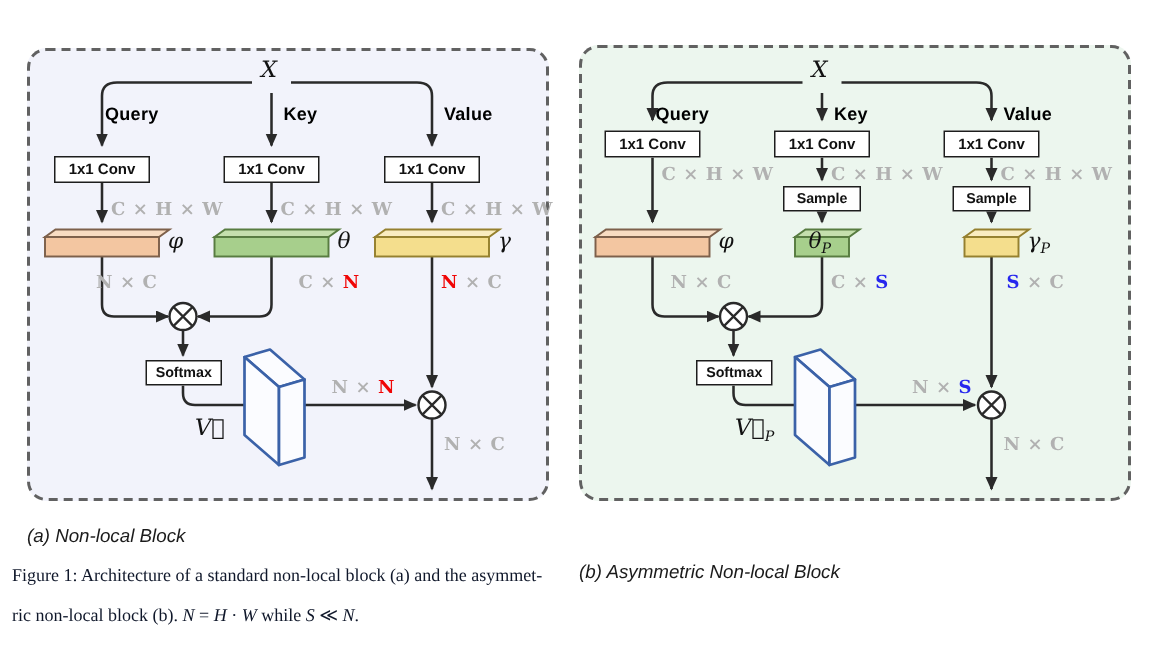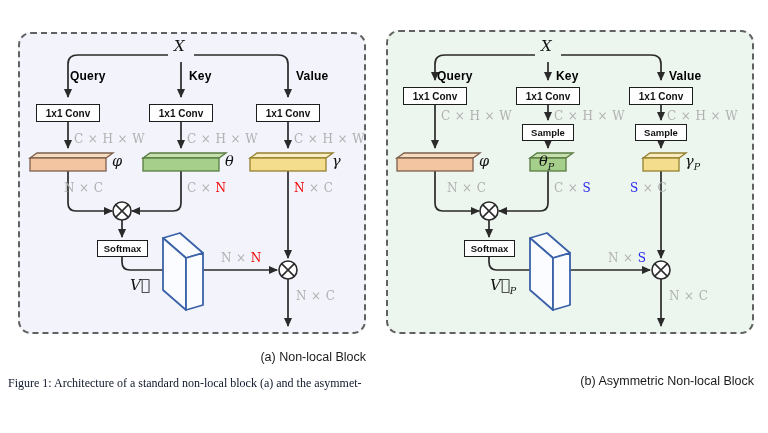--- a/index.html
+++ b/index.html
@@ -8,27 +8,27 @@
   .dashbox{position:absolute;border:2px dashed #616161;border-radius:13px;box-sizing:border-box;}
   #box-a{left:18px;top:32px;width:348px;height:302px;background:var(--box_a_bg);}
   #box-b{left:386px;top:30px;width:368px;height:304px;background:var(--box_b_bg);}
   #geom{position:absolute;left:0;top:0;z-index:2;}
   .txt{position:absolute;z-index:3;white-space:nowrap;}
   .branch{font-weight:700;font-size:12px;color:#000000;letter-spacing:.2px;}
   .opbox{position:absolute;z-index:3;background:#ffffff;border:1.6px solid #1d1d1d;
          display:flex;align-items:center;justify-content:center;
          font-weight:700;font-size:10px;color:#111;box-sizing:border-box;}
   .xvar{font-family:"DejaVu Serif",serif;font-style:italic;font-size:15px;color:#111;}
-  .dim{font-family:"DejaVu Serif",serif;font-weight:400;font-size:12px;color:var(--dim_gray);letter-spacing:.4px;}
+  .dim{font-family:"DejaVu Serif",serif;font-weight:700;font-size:12px;color:var(--dim_gray);letter-spacing:.4px;}
   .hl-red{color:var(--red);}
   .hl-blue{color:var(--blue);}
   .greek{font-family:"DejaVu Serif",serif;font-style:italic;font-size:14.5px;color:#111;}
   .greek sub,.vvec sub{font-size:9.5px;font-style:italic;}
   .vvec{font-family:"DejaVu Serif",serif;font-style:italic;font-size:15px;color:#111;}
-  .subcap{font-size:12.5px;color:#1b1b1b;text-align:right;}
+  .subcap{font-size:12.5px;color:#1b1b1b;text-align:left;font-style:italic;}
   .figcap{position:absolute;left:8px;top:370px;width:756px;z-index:3;
           font-family:"Liberation Serif",serif;font-size:12px;color:#0f172a;line-height:27px;}
   .figcap .m{font-style:italic;}
   
   .wire{fill:none;stroke:var(--line);stroke-width:1.7px;}
   .opcirc{fill:#ffffff;stroke:var(--line);stroke-width:1.6px;}
   .opx{stroke:var(--line);stroke-width:1.5px;}
   .bar-phi-f{fill:var(--bar_phi);stroke:var(--bar_phi_edge);stroke-width:1.3px;}
   .bar-phi-t{fill:var(--bar_phi_top);stroke:var(--bar_phi_edge);stroke-width:1.3px;}
   .bar-theta-f{fill:var(--bar_theta);stroke:var(--bar_theta_edge);stroke-width:1.3px;}
@@ -141,21 +141,21 @@
 
   <div class="txt dim" style="left:74px;top:132px;">C × H × W</div>
   <div class="txt dim" style="left:187px;top:132px;">C × H × W</div>
   <div class="txt dim" style="left:294px;top:132px;">C × H × W</div>
 
   <div class="txt greek" style="left:112px;top:153px;">φ</div>
   <div class="txt greek" style="left:225px;top:153px;">θ</div>
   <div class="txt greek" style="left:332px;top:153px;">γ</div>
 
   <div class="txt dim" style="left:64px;top:181px;">N × C</div>
-  <div class="txt dim" style="left:187px;top:181px;"><span>C × </span><span class="hl-red">N</span></div>
+  <div class="txt dim" style="left:199px;top:181px;"><span>C × </span><span class="hl-red">N</span></div>
   <div class="txt dim" style="left:294px;top:181px;"><span class="hl-red">N</span><span> × C</span></div>
 
   <div class="opbox" style="left:97px;top:240px;width:51px;height:17px;font-size:9.5px;">Softmax</div>
   <div class="txt vvec" style="left:130px;top:276px;">V⃗</div>
 
   <div class="txt dim" style="left:221px;top:251px;"><span>N × </span><span class="hl-red">N</span></div>
   <div class="txt dim" style="left:296px;top:289px;">N × C</div>
 
   <div class="txt subcap" style="left:18px;top:350px;width:348px;">(a) Non-local Block</div>
 
@@ -174,27 +174,28 @@
 
   <div class="opbox" style="left:522px;top:124px;width:52px;height:17px;font-size:9.5px;">Sample</div>
   <div class="opbox" style="left:635px;top:124px;width:52px;height:17px;font-size:9.5px;">Sample</div>
 
   <div class="txt greek" style="left:479px;top:153px;">φ</div>
   <div class="txt greek" style="left:539px;top:153px;"><span>θ</span><sub>P</sub></div>
   <div class="txt greek" style="left:685px;top:153px;"><span>γ</span><sub>P</sub></div>
 
   <div class="txt dim" style="left:447px;top:181px;">N × C</div>
   <div class="txt dim" style="left:554px;top:181px;"><span>C × </span><span class="hl-blue">S</span></div>
-  <div class="txt dim" style="left:630px;top:181px;text-align:center;"><span class="hl-blue">S</span><span> × C</span></div>
+  <div class="txt dim" style="left:671px;top:181px;text-align:center;"><span class="hl-blue">S</span><span> × C</span></div>
 
   <div class="opbox" style="left:464px;top:240px;width:51px;height:17px;font-size:9.5px;">Softmax</div>
   <div class="txt vvec" style="left:490px;top:276px;"><span>V⃗</span><sub>P</sub></div>
 
   <div class="txt dim" style="left:608px;top:251px;"><span>N × </span><span class="hl-blue">S</span></div>
   <div class="txt dim" style="left:669px;top:289px;">N × C</div>
 
   <div class="txt subcap" style="left:386px;top:350px;width:368px;margin-top:24px;">(b) Asymmetric Non-local Block</div>
 
   <div class="figcap">
     <div>Figure 1: Architecture of a standard non-local block (a) and the asymmet-</div>
+    <div><span>ric non-local block (b). </span><span class="m">N</span><span> = </span><span class="m">H</span><span> · </span><span class="m">W</span><span> while </span><span class="m">S</span><span> ≪ </span><span class="m">N</span><span>.</span></div>
   </div>
 
 </div>
 
 </body></html>

